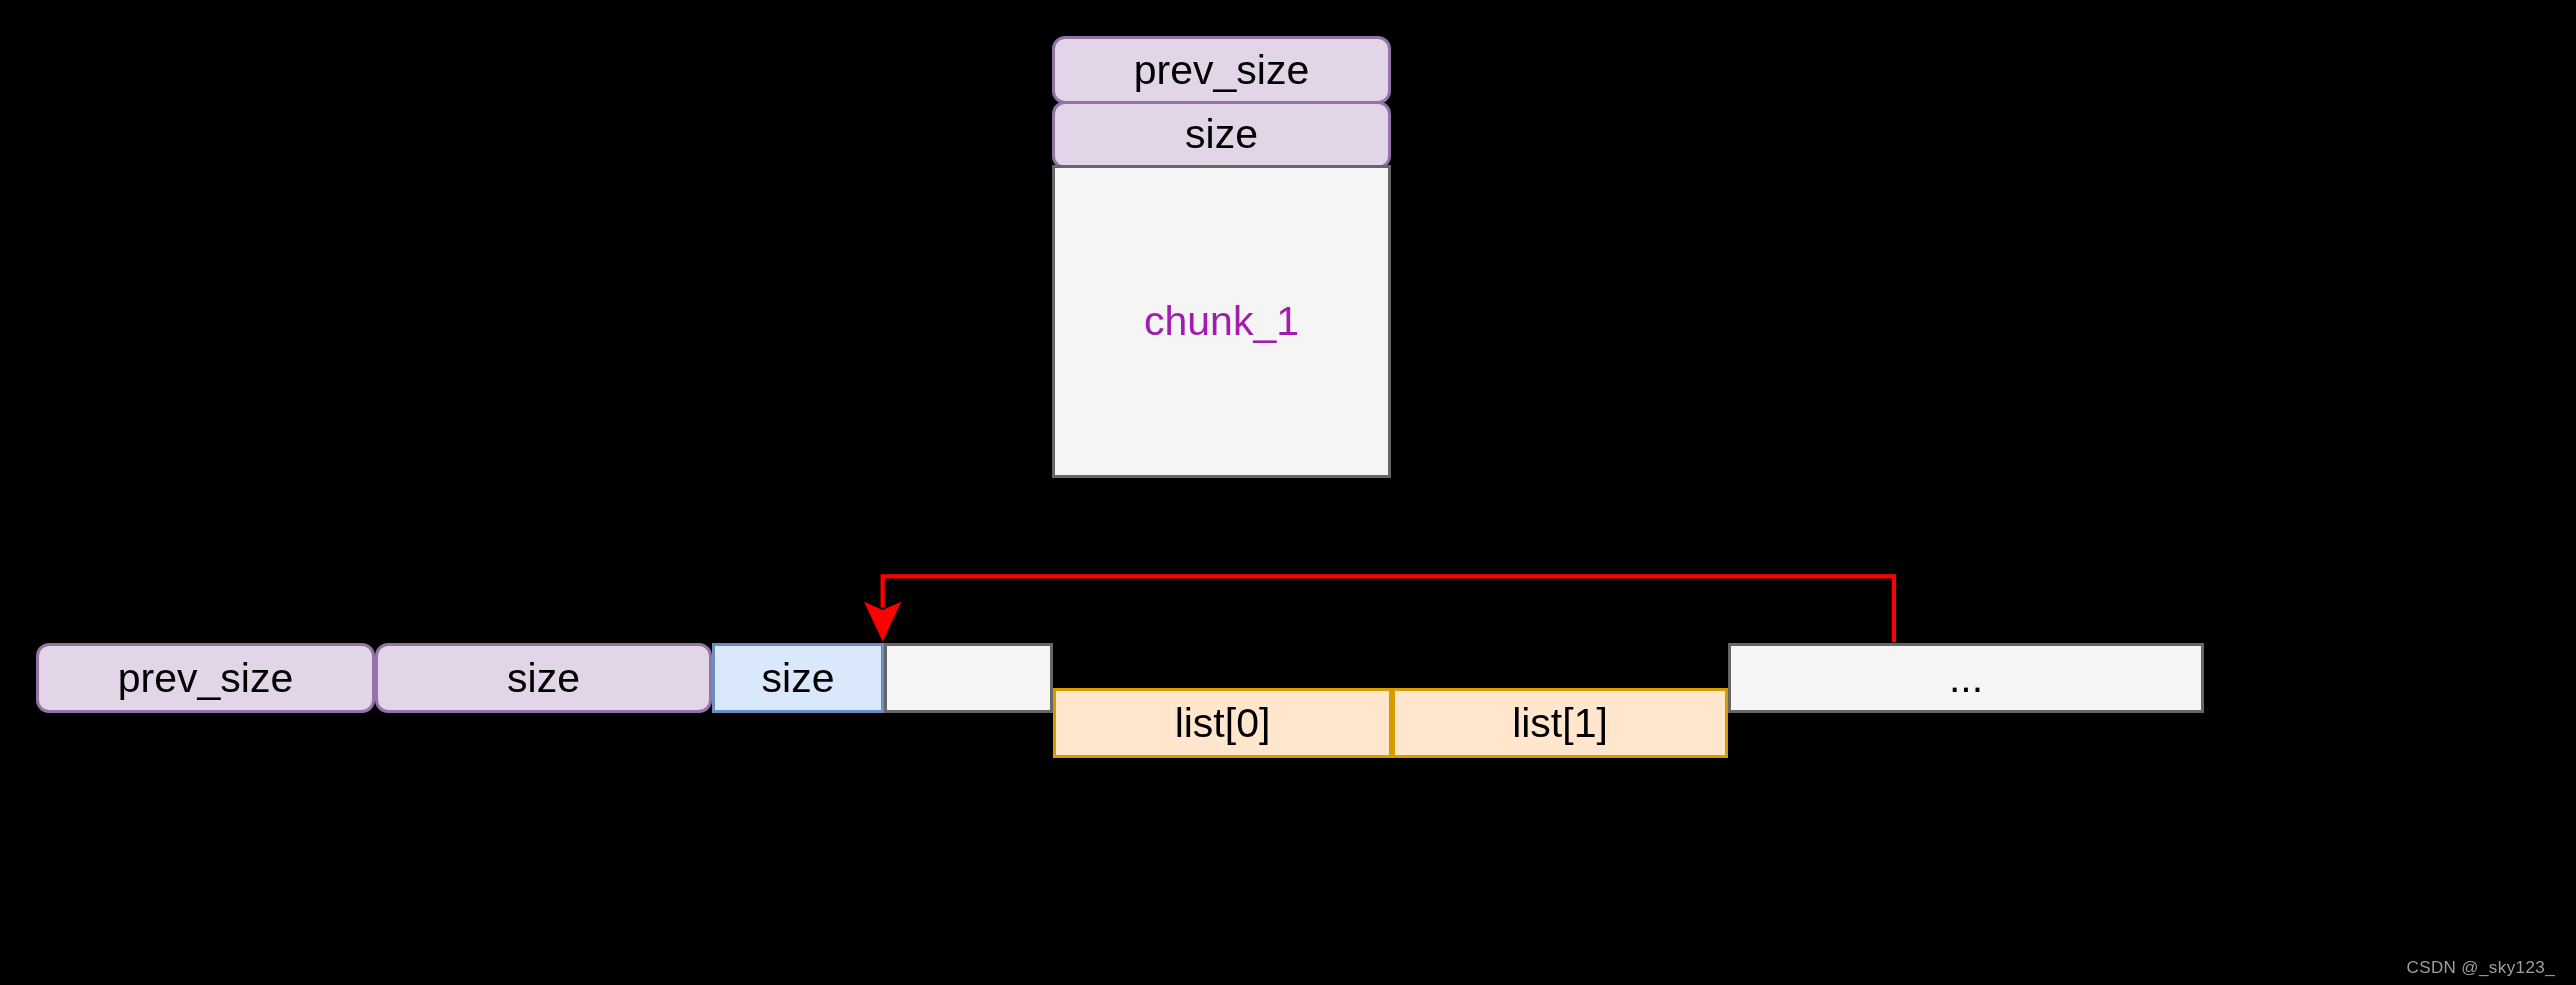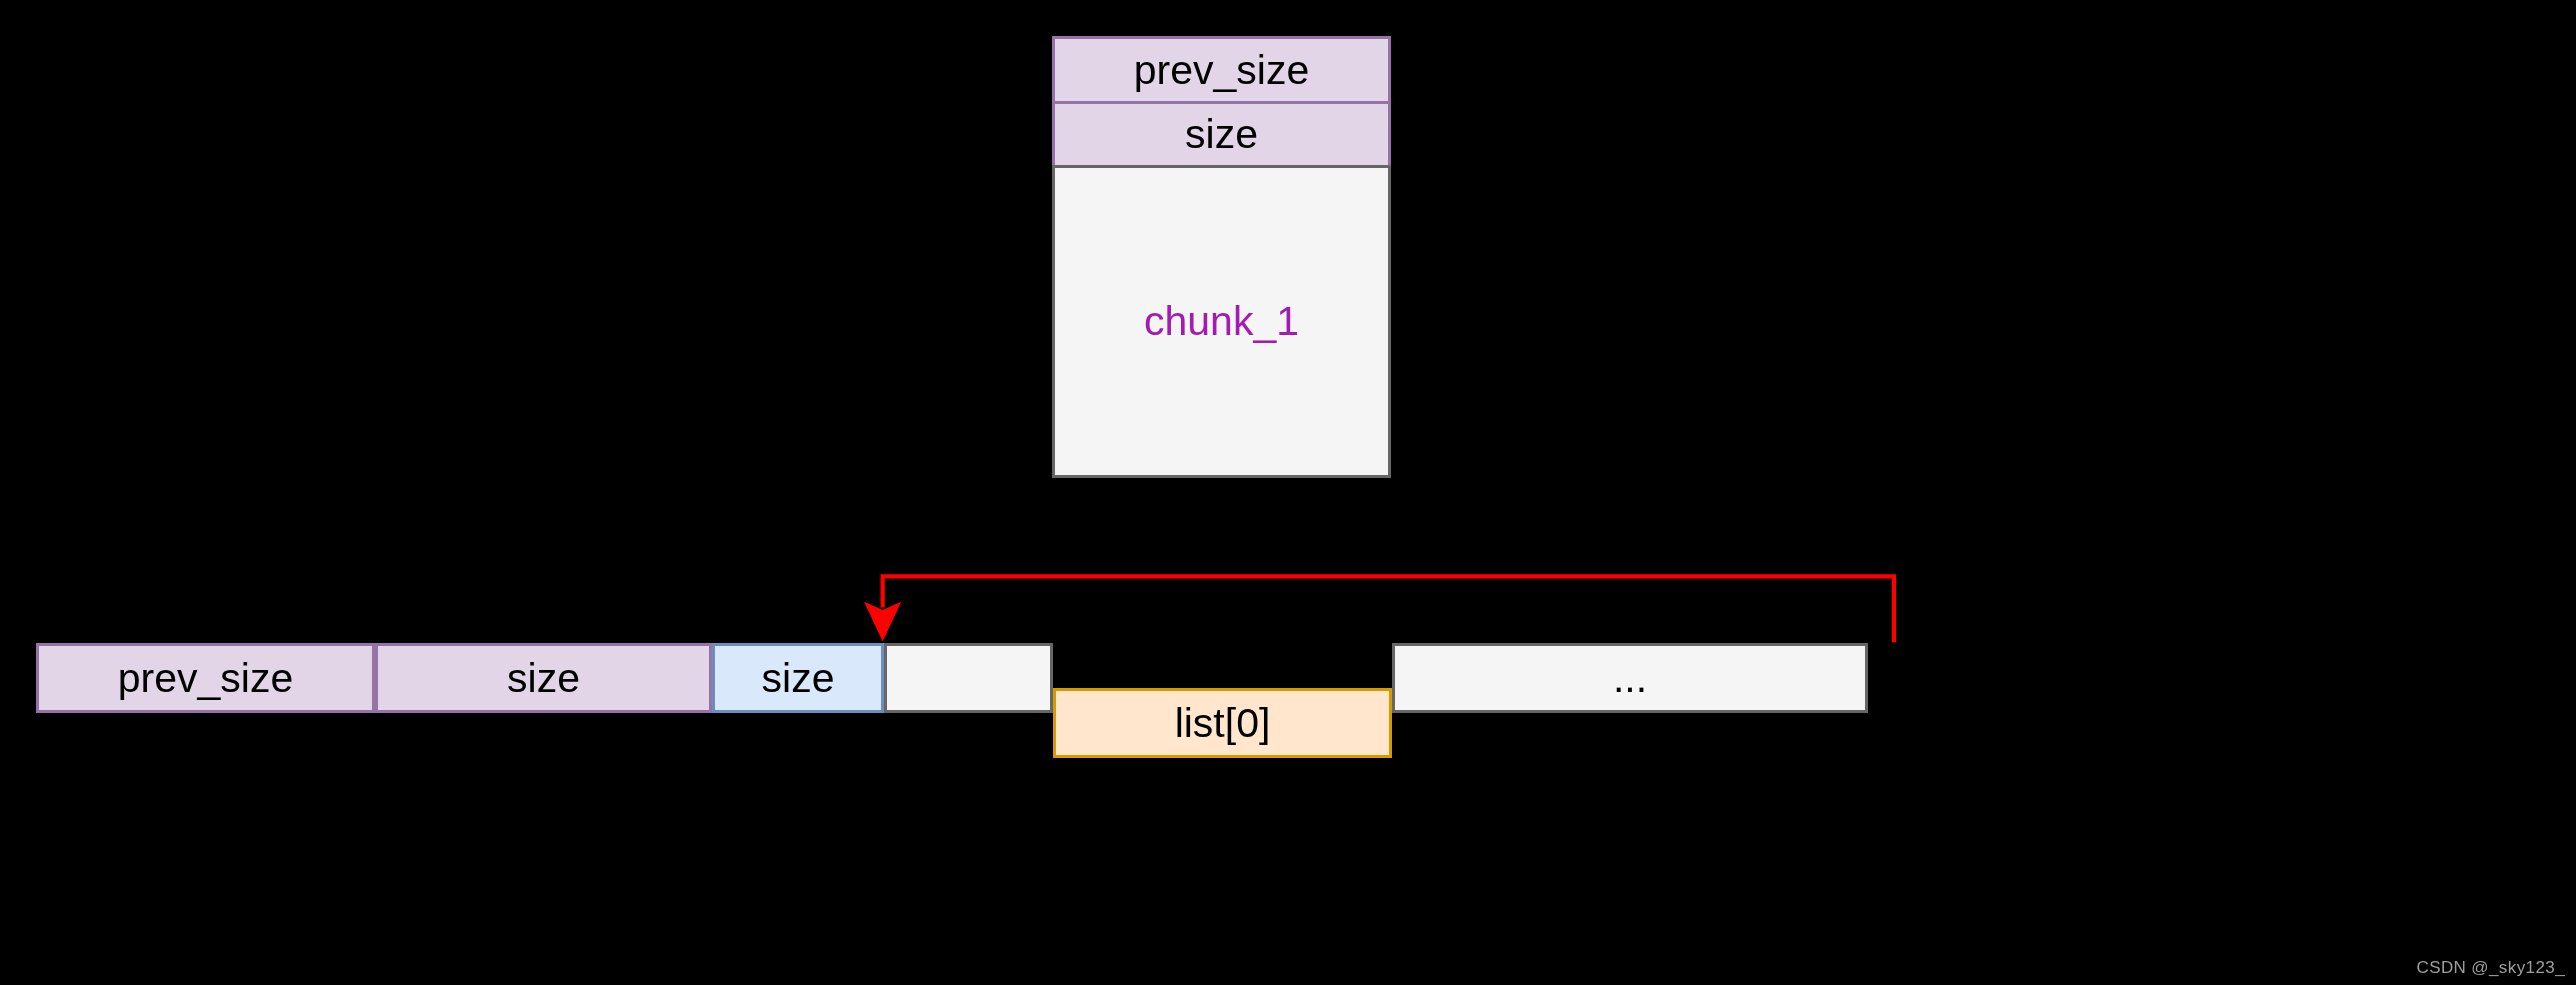--- a/index.html
+++ b/index.html
@@ -26,21 +26,21 @@
     display: flex;
     align-items: center;
     justify-content: center;
     font-size: 41px;
     line-height: 1;
     color: #000000;
     border: 3.4px solid #666666;
     background: #f5f5f5;
     white-space: nowrap;
   }
-  .purple { background: #e1d5e7; border-color: #9673a6; }
+  .purple { background: #e1d5e7; border-color: #9673a6; border-radius: 13px; }
   .blue   { background: #dae8fc; border-color: #6c8ebf; }
   .orange { background: #ffe6cc; border-color: #d79b00; margin-top: 45px; }
   .gray   { background: #f5f5f5; border-color: #666666; }
 
   
   .chunk-box {
     position: absolute;
     left: 1052px;
     top: 36px;
     width: 339px;
@@ -76,21 +76,21 @@
     left: 0;
     top: 0;
     width: 2576px;
     height: 985px;
     pointer-events: none;
   }
 
   
   .watermark {
     position: absolute;
-    right: 11px;
+    right: 21px;
     bottom: 6.8px;
     font-size: 17px;
     color: #9e9e9e;
     letter-spacing: 0.4px;
   }
 </style>
 </head>
 <body>
 
 <div class="canvas">
@@ -100,20 +100,21 @@
     <div class="cell purple hdr">size</div>
     <div class="cell gray body">chunk_1</div>
   </div>
 
   <div class="mem-row">
     <div class="cell purple" style="width:339px">prev_size</div>
     <div class="cell purple" style="width:337px">size</div>
     <div class="cell blue" style="width:172px">size</div>
     <div class="cell gray" style="width:169px"></div>
     <div class="cell orange" style="width:339px">list[0]</div>
+    <div class="cell orange" style="width:336px">list[1]</div>
     <div class="cell gray" style="width:476px">...</div>
   </div>
 
   <svg class="arrow-svg" viewBox="0 0 3044 1164" xmlns="http://www.w3.org/2000/svg">
     <path d="M 2238 759 L 2238 681 L 1043 681 L 1043 718" fill="none" stroke="#ff0000" stroke-width="5"></path>
     <path d="M 1043 758 L 1021 711 L 1043 721 L 1065 711 Z" fill="#ff0000" stroke="none"></path>
   </svg>
 
   <div class="watermark">CSDN @_sky123_</div>
 

